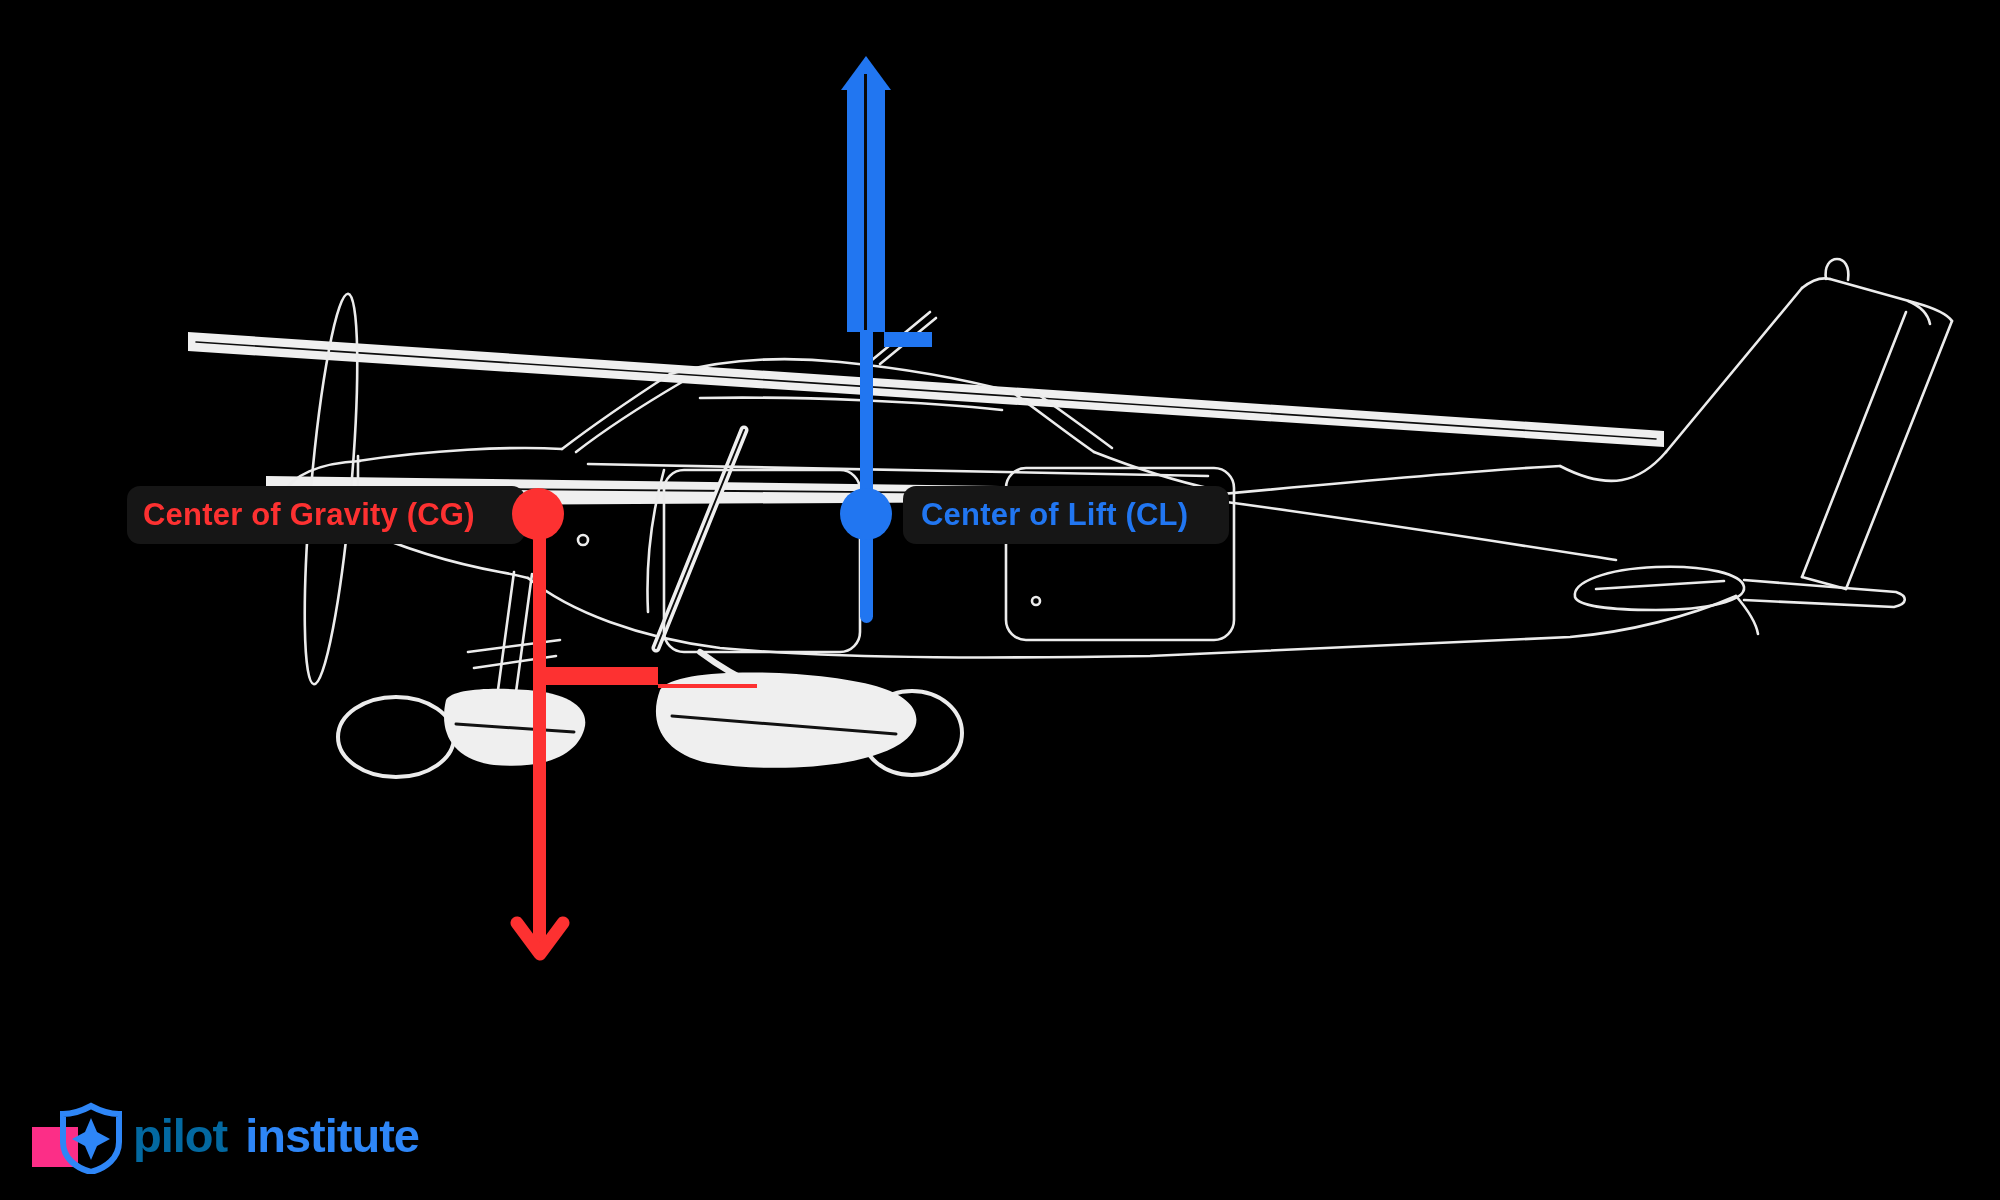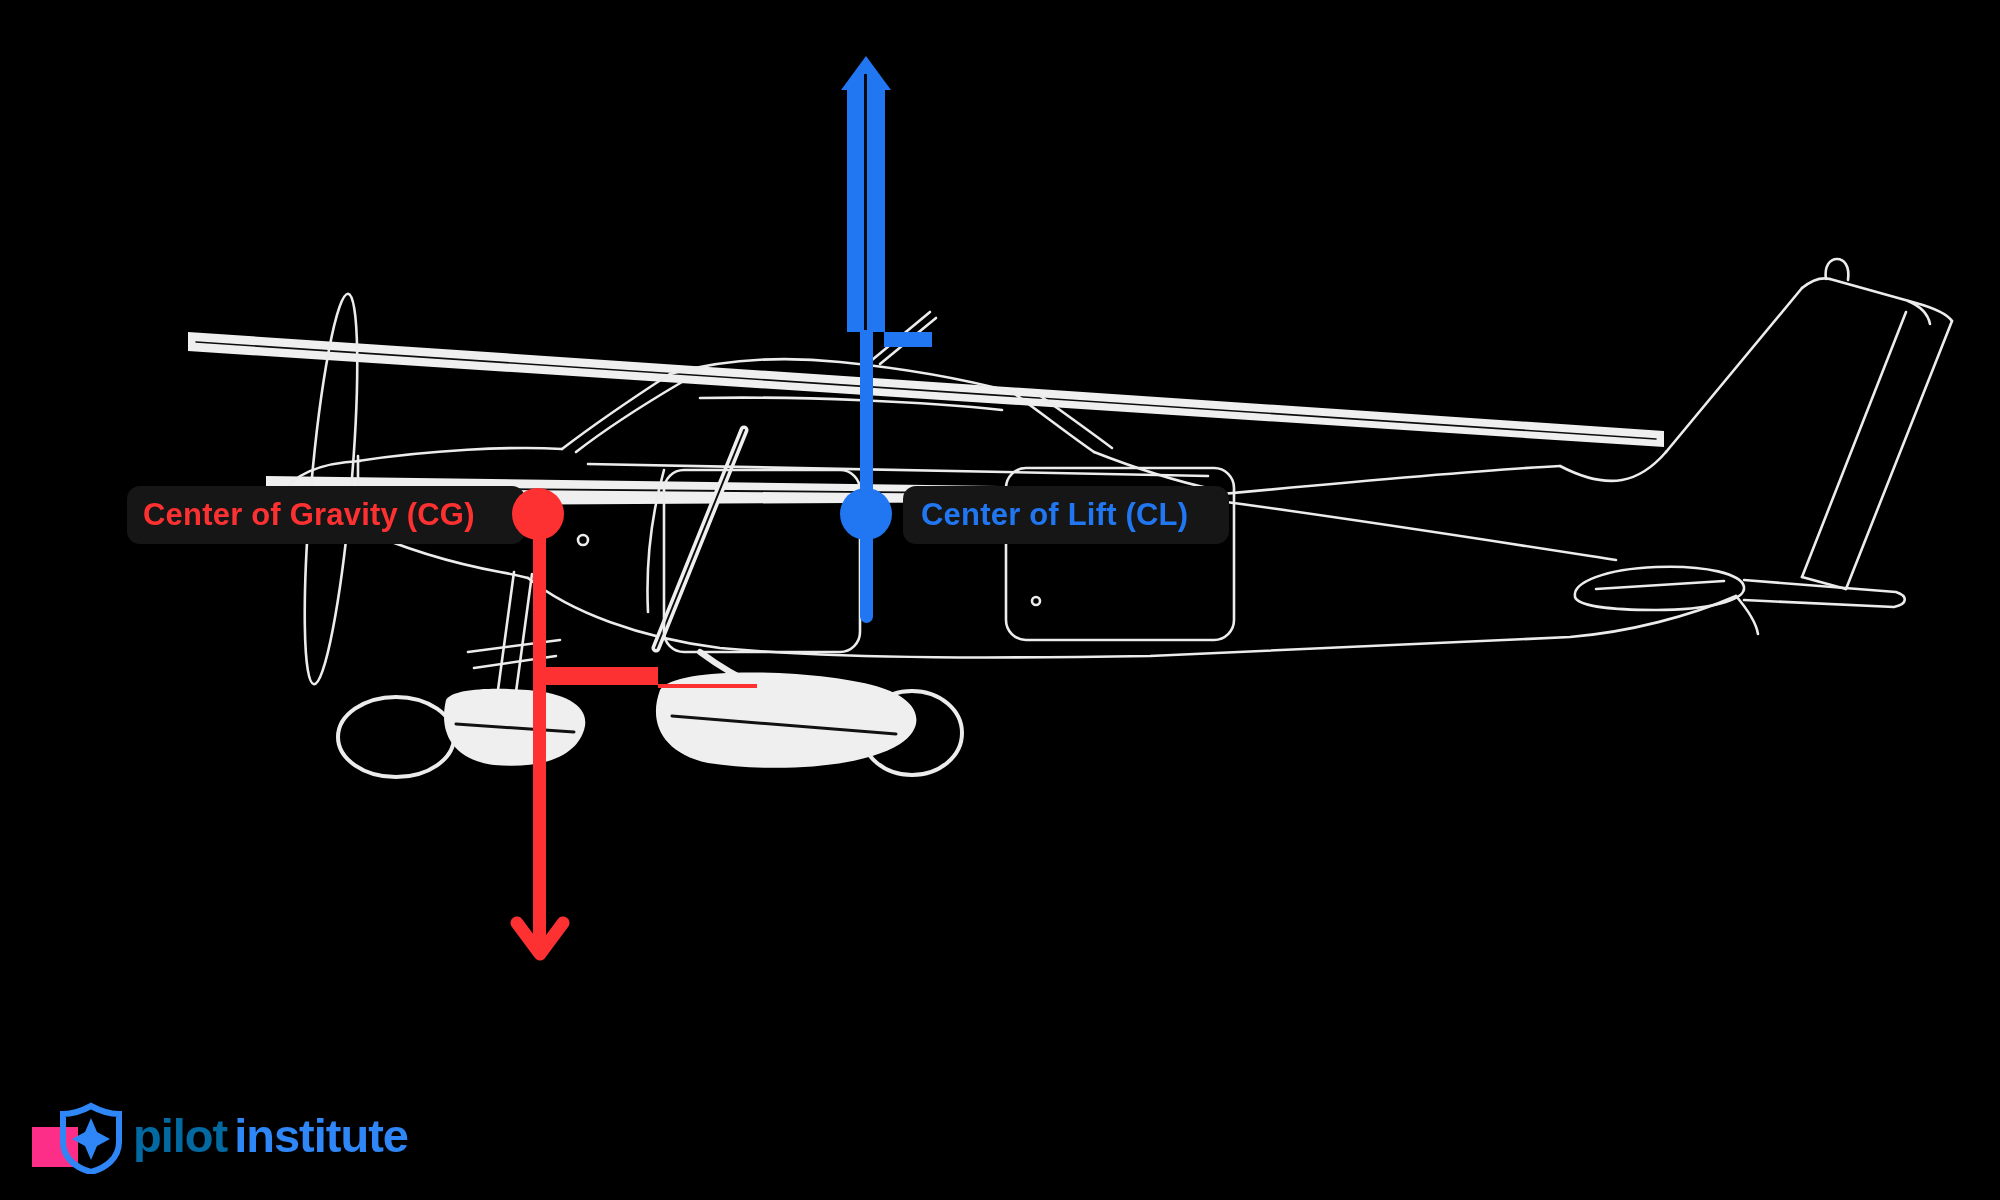--- a/index.html
+++ b/index.html
@@ -27,21 +27,21 @@
   .weight-head{position:absolute;left:508px;top:916px;}
   .red-hbar{position:absolute;left:539px;top:667px;width:119px;height:18px;background:#FD3131;}
   .red-hbar-sliver{position:absolute;left:658px;top:684px;width:99px;height:4px;background:#FD3131;}
   
   .logo{position:absolute;left:30px;top:1098px;height:76px;display:flex;align-items:center;}
   .logo-pink{position:absolute;left:2px;top:29px;width:46px;height:40px;background:#FC2E87;}
   .logo-shield{position:absolute;left:28px;top:4px;}
   .logo-text{position:absolute;left:103px;top:10px;font-size:47px;font-weight:bold;
              letter-spacing:-1px;white-space:nowrap;}
   .logo-word1{color:#0369a1;}
-  .logo-word2{color:#2E86F7;margin-left:7px;}
+  .logo-word2{color:#2E86F7;margin-left:18px;}
 </style>
 </head>
 <body>
 
 <div class="stage">
 
   <svg class="plane-svg" width="2000" height="1200" viewBox="0 0 2000 1200">
     <g fill="none" stroke="#ECECEC" stroke-width="2.6" stroke-linecap="round" stroke-linejoin="round">
 
       <path d="M188,332 L1664,431 L1664,447 L188,351 Z" fill="#EFEFEF" stroke="none"></path>

